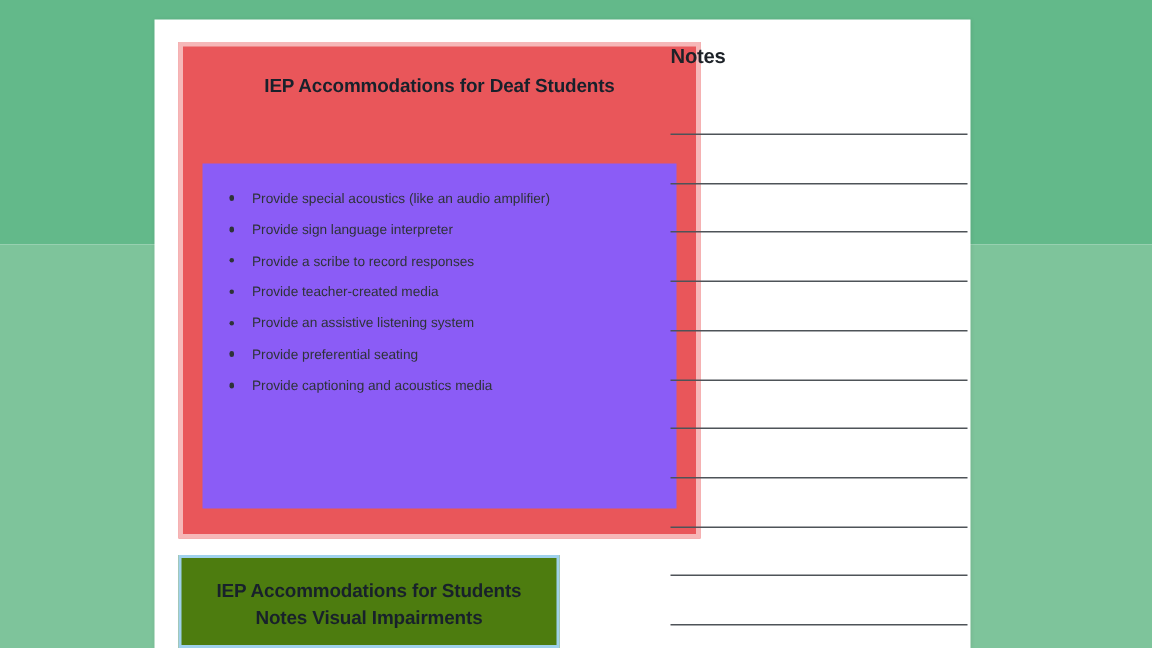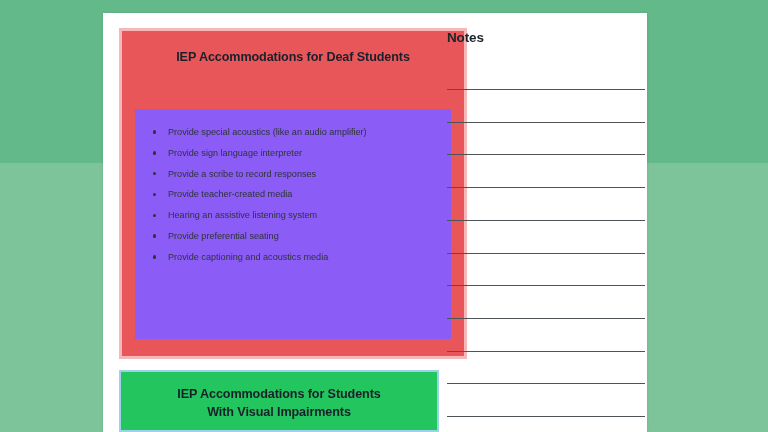--- a/index.html
+++ b/index.html
@@ -104,23 +104,23 @@
     height: 3.4px;
     border-radius: 50%;
     background: #2e3338;
   }
 
   
   .blue-card {
     position: absolute;
     left: 0px;
     top: 357px;
-    width: 320px;
+    width: 254px;
     height: 62px;
-    background: #22c55e;
+    background: #4d7c0f;
     border: 2px solid #9fd1ec;
     box-sizing: border-box;
   }
   .blue-card-title {
     margin: 0;
     padding: 13px 16px 0 16px;
     text-align: center;
     font-size: 12.6px;
     font-weight: bold;
     line-height: 1.45;
@@ -176,31 +176,31 @@
       <div class="red-card">
         <h2 class="red-card-title">
           <span>IEP Accommodations for Deaf Students</span><br>
         </h2>
         <div class="red-card-inner">
           <ul class="acc-list">
             <li><span class="bullet"></span><span>Provide special acoustics (like an audio amplifier)</span></li>
             <li><span class="bullet"></span><span>Provide sign language interpreter</span></li>
             <li><span class="bullet"></span><span>Provide a scribe to record responses</span></li>
             <li><span class="bullet"></span><span>Provide teacher-created media</span></li>
-            <li><span class="bullet"></span><span>Hearing an assistive listening system</span></li>
+            <li><span class="bullet"></span><span>Provide an assistive listening system</span></li>
             <li><span class="bullet"></span><span>Provide preferential seating</span></li>
             <li><span class="bullet"></span><span>Provide captioning and acoustics media</span></li>
           </ul>
         </div>
       </div>
 
       <div class="blue-card">
         <h2 class="blue-card-title">
           <span>IEP Accommodations for Students</span><br>
-          <span>With Visual Impairments</span>
+          <span>Notes Visual Impairments</span>
         </h2>
       </div>
 
     </div>
 
     <div class="notes-col">
       <h2 class="notes-title">Notes</h2>
       <div class="notes-lines">
           <div class="note-line" style="top: 26px;"></div>
           <div class="note-line" style="top: 58.7px;"></div>

